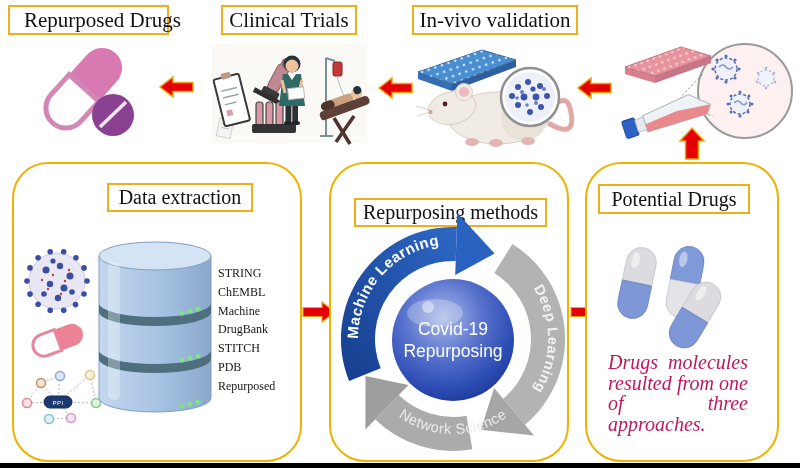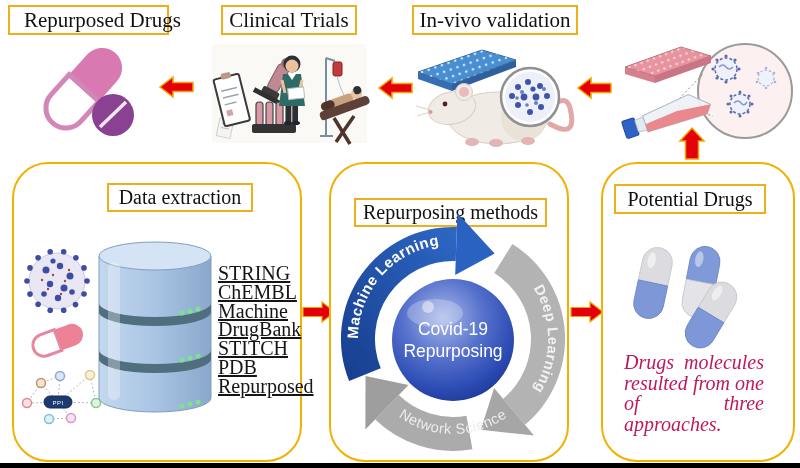--- a/index.html
+++ b/index.html
@@ -5,21 +5,21 @@
   html,body{margin:0;padding:0;background:#fff;}
   .canvas{position:relative;width:800px;height:468px;background:#fff;overflow:hidden;
           font-family:"Liberation Serif",serif;color:#111;}
   .stage-box{position:absolute;display:flex;align-items:center;justify-content:center;
              background:#fff;border:2px solid #EFAF1C;font-size:21px;white-space:nowrap;box-sizing:border-box;}
   .container{position:absolute;background:#fff;border:2.5px solid #F0B100;border-radius:36px;box-sizing:border-box;}
   .inner-title{position:absolute;display:flex;align-items:center;justify-content:center;
                background:#fff;border:2px solid #EFAF1C;font-size:20px;white-space:nowrap;box-sizing:border-box;}
   .abs{position:absolute;}
   svg{display:block;overflow:visible;}
-  .db-list{position:absolute;font-size:20px;line-height:18.8px;color:#151515;text-decoration:underline;}
+  .db-list{position:absolute;font-size:12px;line-height:18.8px;color:#151515;}
   .caption{position:absolute;font-size:20px;line-height:20.5px;text-align:justify;color:#be185d;font-style:italic;}
   .bottom-bar{position:absolute;left:0;bottom:0;width:800px;height:5px;background:#000;}
 </style>
 </head>
 <body>
 
 <div class="canvas">
 
   <div class="stage-box" style="left:8px;top:5px;width:161px;height:30px;padding-left:28px;">
     <span>Repurposed Drugs</span>
@@ -393,21 +393,21 @@
       </text>
       <text font-family="Liberation Sans, sans-serif" font-size="14.5" font-weight="bold" fill="#F2F2F2" letter-spacing="0.5">
         <textPath href="#dlPath" startOffset="50%" text-anchor="middle">Deep Learning</textPath>
       </text>
       <text font-family="Liberation Sans, sans-serif" font-size="14.5" fill="#ECECEC" letter-spacing="0.5">
         <textPath href="#nsPath" startOffset="50%" text-anchor="middle">Network Science</textPath>
       </text>
     </svg>
   </div>
 
-  <div class="container" style="left:601px;top:162px;width:194px;height:300px;">
+  <div class="container" style="left:585px;top:162px;width:194px;height:300px;">
     <div class="inner-title" style="left:11px;top:20px;width:152px;height:30px;">
       <span>Potential Drugs</span>
     </div>
 
     <svg class="abs" style="left:29px;top:73px;" width="140" height="118" viewBox="0 0 140 118">
       <g transform="translate(21,46) rotate(12)">
         <path d="M-15,0 L-15,-21 A15,15 0 0 1 15,-21 L15,0 Z" fill="#DCDCE0" stroke="#C4C4CA" stroke-width="0.8"></path>
         <path d="M-15,0 L-15,21 A15,15 0 0 0 15,21 L15,0 Z" fill="#7E97D6" stroke="#6A82C4" stroke-width="0.8"></path>
         <ellipse cx="-6" cy="-22" rx="4" ry="8" fill="#FFFFFF" opacity="0.5"></ellipse>
       </g>

